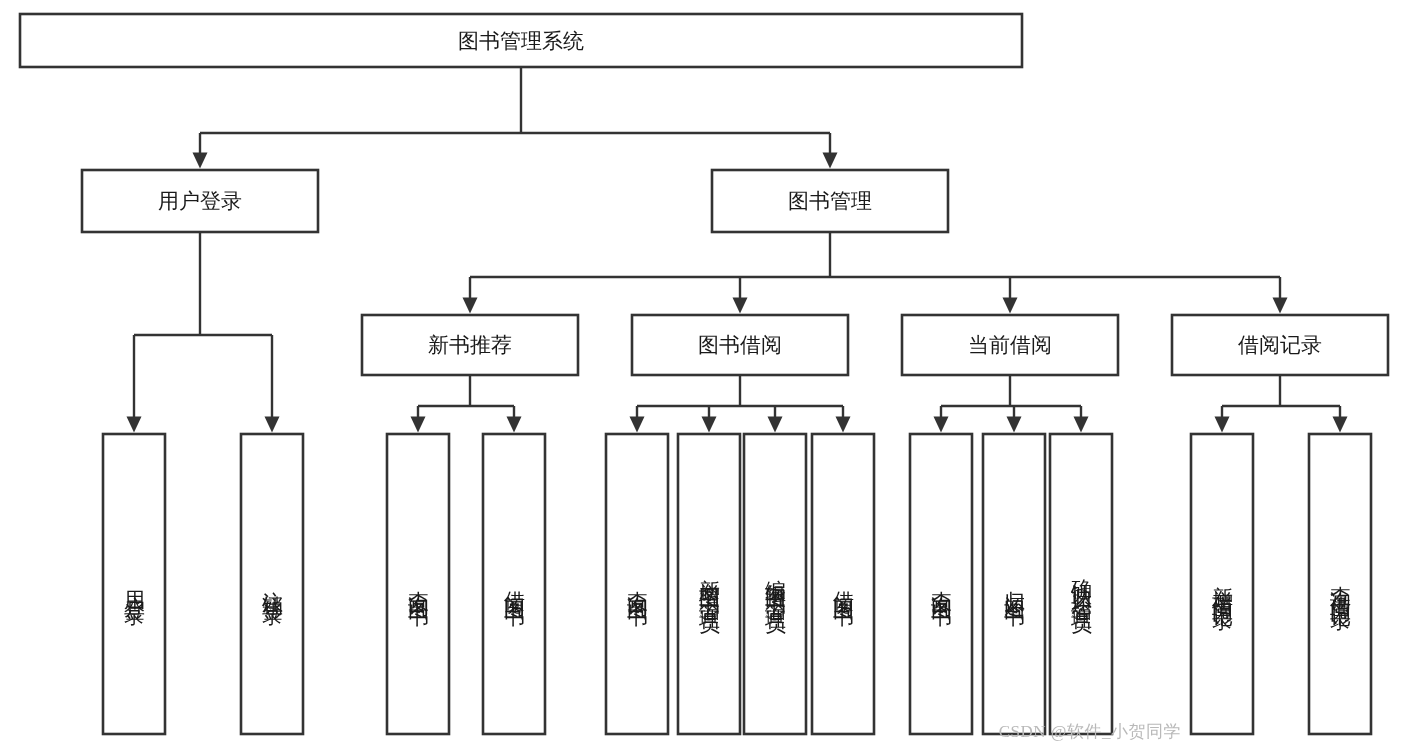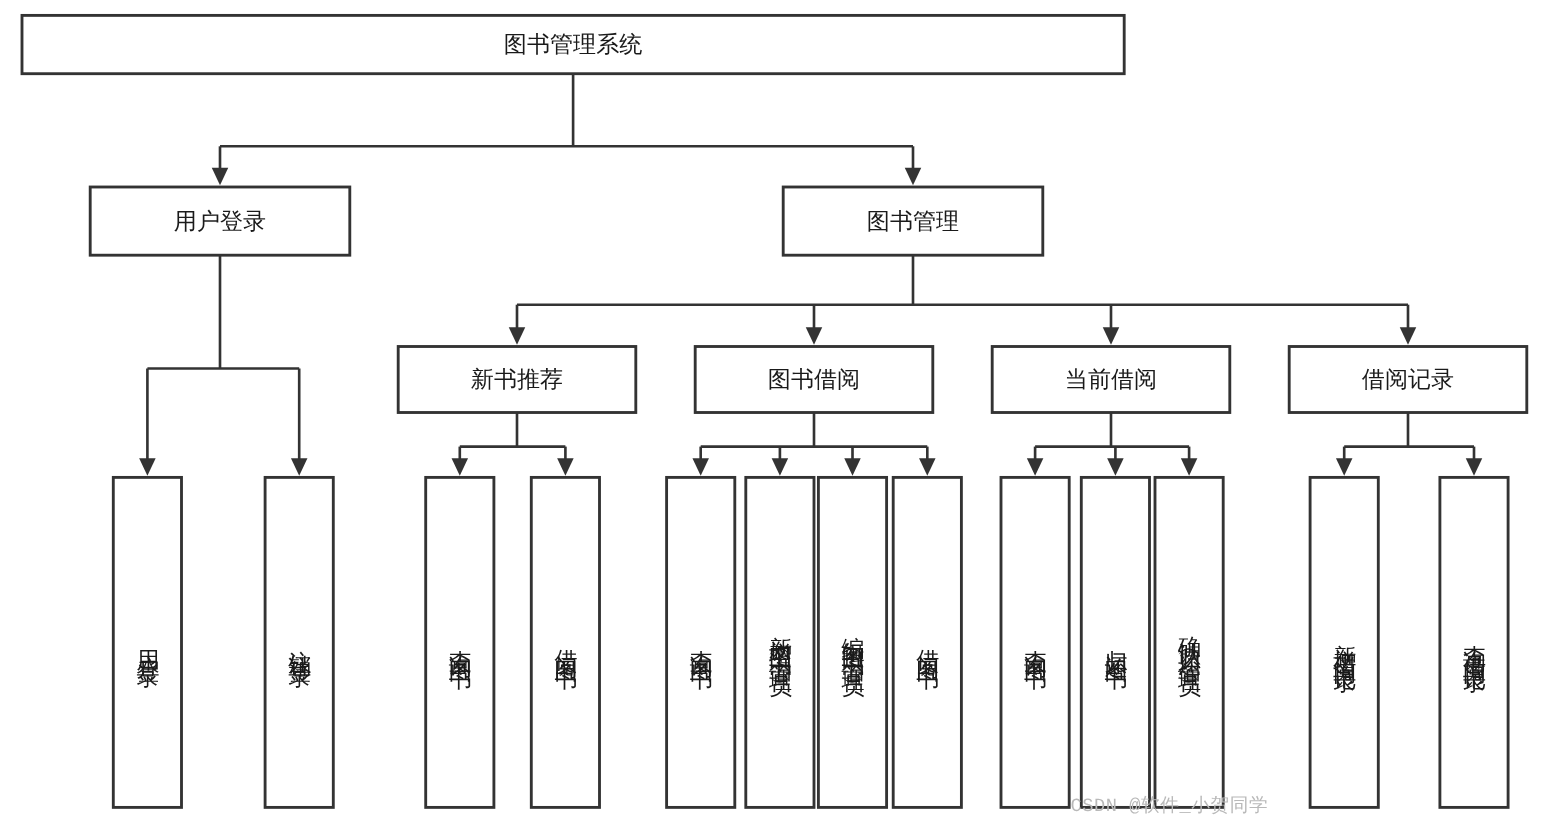--- a/index.html
+++ b/index.html
@@ -11,20 +11,21 @@
     width: 1405px;
     height: 747px;
     font-family: "DejaVu Sans", "Liberation Sans", sans-serif;
     overflow: hidden;
   }
   #canvas {
     position: relative;
     width: 1161px;
     height: 747px;
     background: #ffffff;
+    padding-left: 28px;
   }
   svg.diagram {
     position: absolute;
     left: 0;
     top: 0;
     width: 1405px;
     height: 747px;
   }
   .node-rect {
     fill: #ffffff;
@@ -58,21 +59,21 @@
     letter-spacing: 5px;
     color: #1a1a1a;
     text-align: center;
     white-space: nowrap;
     pointer-events: none;
   }
   .watermark {
     position: absolute;
     right: 8px;
     bottom: 4px;
-    font-family: Liberation Mono, monospace;
+    font-family: Liberation Serif, serif;
     font-size: 17px;
     color: #b9b9b9;
     letter-spacing: 0.5px;
     white-space: nowrap;
     text-align: right;
   }
 </style>
 </head>
 <body>
 

